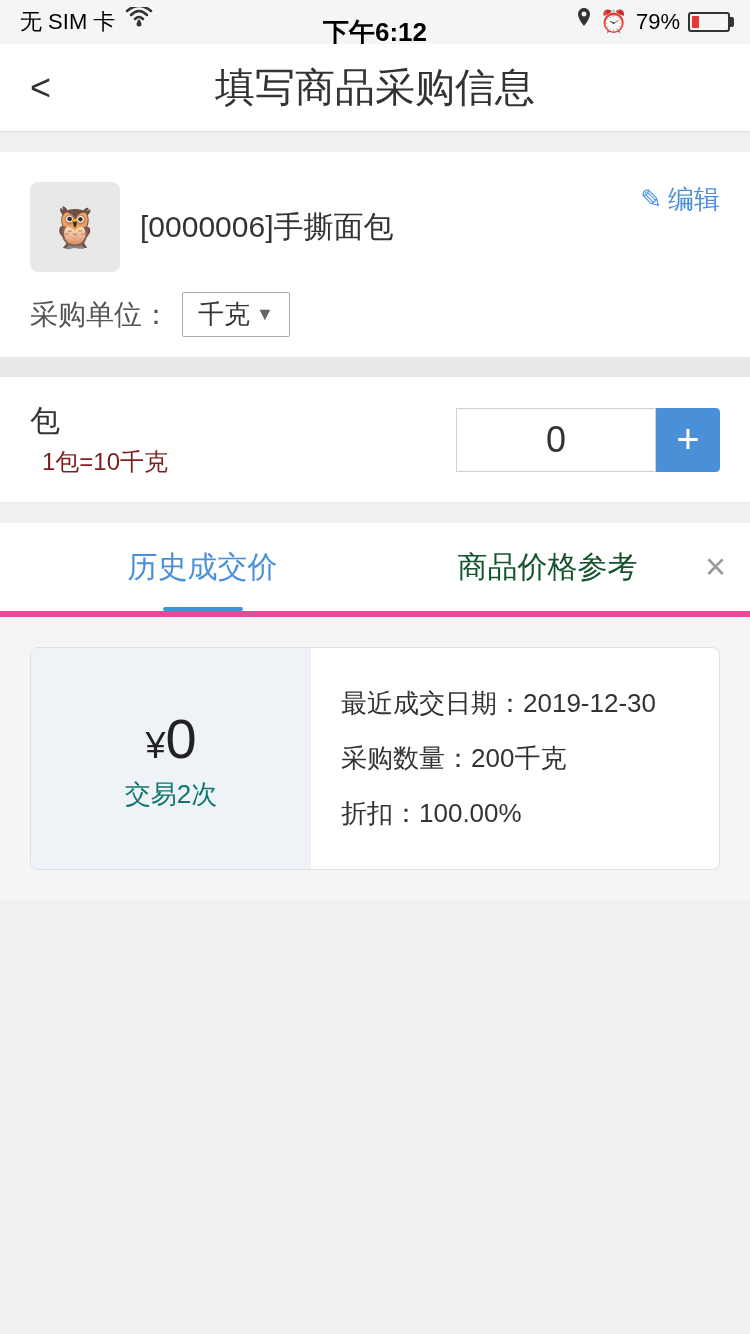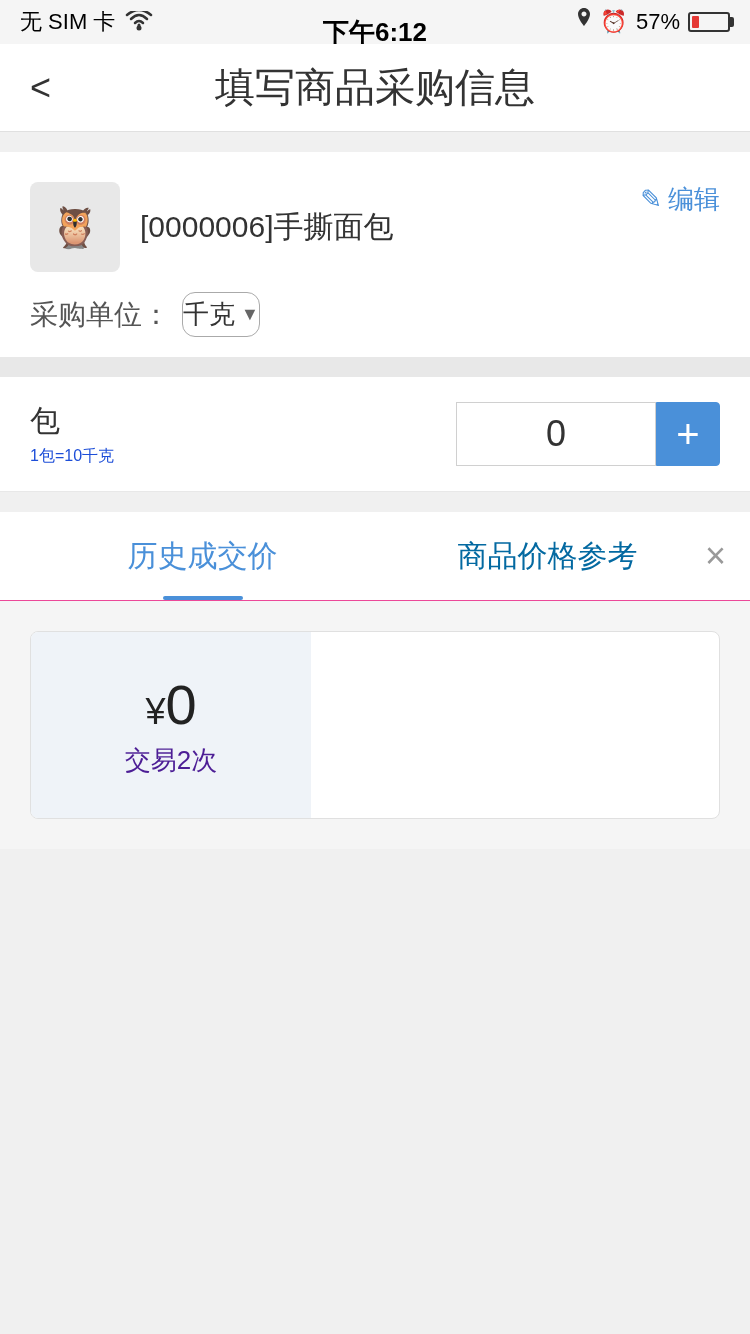--- a/index.html
+++ b/index.html
@@ -19,21 +19,21 @@
       background: #f5f5f5;
       display: flex;
       align-items: center;
       justify-content: space-between;
       padding: 0 20px;
       font-size: 24px;
       font-weight: 500;
     }
     .status-left {
       display: flex;
-      align-items: flex-end;
+      align-items: flex-start;
       gap: 10px;
       font-size: 22px;
     }
     .status-time {
       font-size: 26px;
       font-weight: 600;
       position: absolute;
       left: 50%;
       transform: translateX(-50%);
       margin-top: 20px;
@@ -155,22 +155,22 @@
       display: flex;
       align-items: center;
       gap: 12px;
       font-size: 28px;
       color: #555;
     }
     .unit-dropdown {
       display: inline-flex;
       align-items: center;
       border: 1px solid #aaa;
-      border-radius: 13px;
-      padding: 4px 0;
+      border-radius: 2px;
+      padding: 4px 15px;
       font-size: 26px;
       color: #333;
       background: #fff;
       gap: 6px;
       cursor: pointer;
     }
     .dropdown-arrow {
       font-size: 18px;
       color: #666;
     }
@@ -214,22 +214,23 @@
       display: flex;
       flex-direction: column;
       gap: 4px;
     }
     .quantity-unit-name {
       font-size: 30px;
       color: #333;
       font-weight: 500;
     }
     .quantity-conversion {
-      font-size: 16px;
-      color: #1d4ed8;
+      font-size: 24px;
+      color: #7f1d1d;
+      margin-left: 12px;
     }
     .quantity-input-group {
       display: flex;
       align-items: center;
       gap: 0;
     }
     .quantity-input-box {
       width: 200px;
       height: 64px;
       border: 1px solid #d0d0d0;
@@ -250,37 +251,37 @@
       font-size: 40px;
       color: #fff;
       cursor: pointer;
       border-radius: 0 4px 4px 0;
       border: 1px solid #4a90d9;
     }
 
     
     .tabs-container {
       background: #ffffff;
-      border-bottom: 1px solid #ec4899;
+      border-bottom: 6px solid #ec4899;
       display: flex;
       align-items: center;
       padding: 0 30px;
       margin-top: 20px;
       position: relative;
     }
     .tab-item {
       flex: 1;
       height: 88px;
       display: flex;
       flex-direction: column;
       align-items: center;
       justify-content: center;
       font-size: 30px;
       cursor: pointer;
-      color: #0369a1;
+      color: #14532d;
       position: relative;
     }
     .tab-item.active {
       color: #4a90d9;
     }
     .tab-underline {
       position: absolute;
       bottom: 0;
       left: 50%;
       transform: translateX(-50%);
@@ -325,21 +326,21 @@
       font-size: 56px;
       font-weight: 500;
       color: #222;
     }
     .history-price-symbol {
       font-size: 36px;
       font-weight: 400;
     }
     .history-trades {
       font-size: 26px;
-      color: #4c1d95;
+      color: #0f766e;
       margin-top: 6px;
     }
     .history-card-right {
       flex: 1;
       padding: 36px 30px;
       display: flex;
       flex-direction: column;
       gap: 16px;
       justify-content: center;
     }
@@ -366,21 +367,21 @@
     </span>
   </div>
   <span class="status-time">下午6:12</span>
   <div class="status-right">
     <span>
       <svg width="18" height="22" viewBox="0 0 18 22" fill="#333">
         <path d="M9 0C5.7 0 3 2.7 3 6c0 5.25 6 12 6 12s6-6.75 6-12c0-3.3-2.7-6-6-6zm0 8.5c-1.4 0-2.5-1.1-2.5-2.5S7.6 3.5 9 3.5s2.5 1.1 2.5 2.5S10.4 8.5 9 8.5z"></path>
       </svg>
     </span>
     <span>⏰</span>
-    <span>57%</span>
+    <span>79%</span>
     <span class="battery-icon">
       <span class="battery-body">
         <span class="battery-fill"></span>
       </span>
     </span>
   </div>
 </div>
 
 <div class="header">
   <span class="back-btn">&lt;</span>
@@ -440,14 +441,25 @@
 </div>
 
 <div class="history-content">
   <div class="history-card">
     <div class="history-card-left">
       <div class="history-price">
         <span class="history-price-symbol">¥</span><span>0</span>
       </div>
       <div class="history-trades">交易2次</div>
     </div>
+    <div class="history-card-right">
+      <div class="history-detail-row">
+        <span>最近成交日期：</span><span>2019-12-30</span>
+      </div>
+      <div class="history-detail-row">
+        <span>采购数量：</span><span>200千克</span>
+      </div>
+      <div class="history-detail-row">
+        <span>折扣：</span><span>100.00%</span>
+      </div>
+    </div>
   </div>
 </div>
 
 </body></html>

